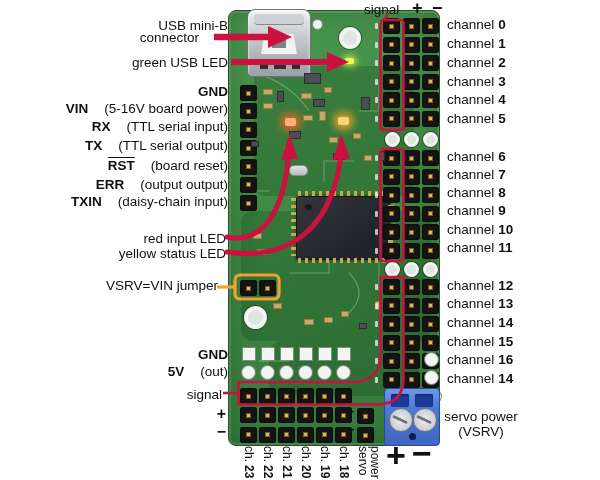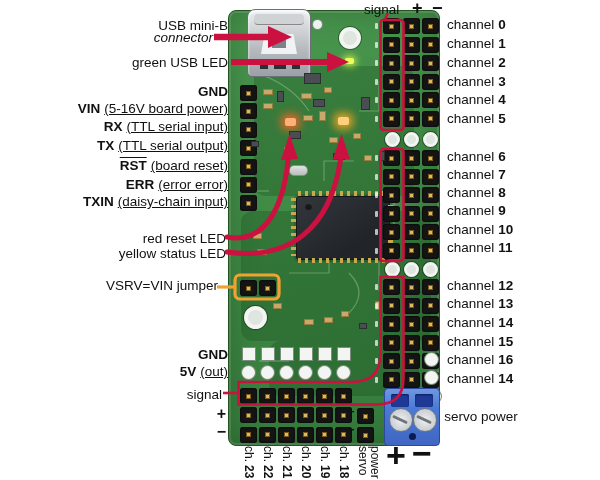--- a/index.html
+++ b/index.html
@@ -2,21 +2,21 @@
 <html><head>
 <meta charset="utf-8">
 <style>
   html,body{margin:0;padding:0;background:#fff;}
   #stage{position:relative;width:600px;height:480px;background:#fff;overflow:hidden;
          font-family:"Liberation Sans",sans-serif;color:#111;}
   
   .ll{position:absolute;white-space:nowrap;font-size:13.5px;text-align:right;line-height:15px;}
   .b{font-weight:700;}
   .ov{text-decoration:overline;}
-  .rest{margin-left:4px;text-decoration:underline;}
+  .rest{margin-left:16px;}
   .rest:empty{display:none;}
   .tl{position:absolute;white-space:nowrap;font-size:13.5px;line-height:15px;}
   .bigpm{position:absolute;font-size:18px;font-weight:700;line-height:18px;}
   .pm{font-size:16px;font-weight:700;}
   .cl{position:absolute;left:447px;font-size:13.5px;line-height:16px;white-space:nowrap;}
   .cl .num,.bl .num{margin-left:4px;font-weight:700;}
   .bl{position:absolute;top:446px;font-size:12px;line-height:13px;white-space:nowrap;
       transform:rotate(90deg);transform-origin:0 0;}
   .bl .num{margin-left:3px;}
   .spl{position:absolute;left:441px;top:409px;width:80px;text-align:center;font-size:13.5px;line-height:15px;}
@@ -278,47 +278,48 @@
 
   <div id="term">
     <div class="slot" style="left:6px;top:5px;"></div>
     <div class="slot" style="left:30px;top:5px;"></div>
     <div class="screw" style="left:4px;top:19px;"></div>
     <div class="screw" style="left:28px;top:19px;"></div>
     <div style="position:absolute;left:24px;top:44px;width:7px;height:7px;border-radius:50%;background:#0d1b4d;"></div>
   </div>
 
   <div class="ll" style="right:372px;top:18px;">USB mini-B</div>
-  <div class="ll" style="right:387px;top:30px;font-style:italic;">connector</div>
+  <div class="ll" style="right:401px;top:30px;">connector</div>
   <div class="ll" style="right:372px;top:55px;">green USB LED</div>
 
   <div class="ll" style="right:372px;top:84px;"><span class="b">GND</span></div>
   <div class="ll" style="right:372px;top:101px;"><span class="b">VIN</span><span class="rest">(5-16V board power)</span></div>
   <div class="ll" style="right:372px;top:119px;"><span class="b">RX</span><span class="rest">(TTL serial input)</span></div>
   <div class="ll" style="right:372px;top:138px;"><span class="b">TX</span><span class="rest">(TTL serial output)</span></div>
   <div class="ll" style="right:372px;top:158px;"><span class="b ov">RST</span><span class="rest">(board reset)</span></div>
-  <div class="ll" style="right:372px;top:177px;"><span class="b">ERR</span><span class="rest">(error error)</span></div>
+  <div class="ll" style="right:372px;top:177px;"><span class="b">ERR</span><span class="rest">(output output)</span></div>
   <div class="ll" style="right:372px;top:194px;"><span class="b">TXIN</span><span class="rest">(daisy-chain input)</span></div>
 
-  <div class="ll" style="right:374px;top:231px;">red reset LED</div>
+  <div class="ll" style="right:374px;top:231px;">red input LED</div>
   <div class="ll" style="right:374px;top:246px;">yellow status LED</div>
   <div class="ll" style="right:382px;top:278px;">VSRV=VIN jumper</div>
 
   <div class="ll" style="right:372px;top:347px;"><span class="b">GND</span></div>
   <div class="ll" style="right:372px;top:364px;"><span class="b">5V</span><span class="rest">(out)</span></div>
   <div class="ll" style="right:378px;top:387px;">signal</div>
   <div class="ll pm" style="right:374px;top:406px;">+</div>
   <div class="ll pm" style="right:374px;top:424px;">−</div>
 
   <div class="tl" style="left:364px;top:2px;">signal</div>
   <div class="bigpm" style="left:412px;top:-1px;">+</div>
   <div class="bigpm" style="left:432px;top:-1px;">−</div>
 
   <div class="spl">
     <div>servo power</div>
+    <div>(VSRV)</div>
   </div>
 
   <div class="termpm" style="left:386px;top:438px;">+</div>
   <div class="termpm" style="left:412px;top:436px;">−</div>
 
   <div class="smallpm" style="left:347px;top:405px;">+</div>
   <div class="smallpm" style="left:347px;top:423px;">−</div>
 
   <div class="bl" style="left:368.5px;">servo</div>
   <div class="bl" style="left:380.5px;">power</div>

